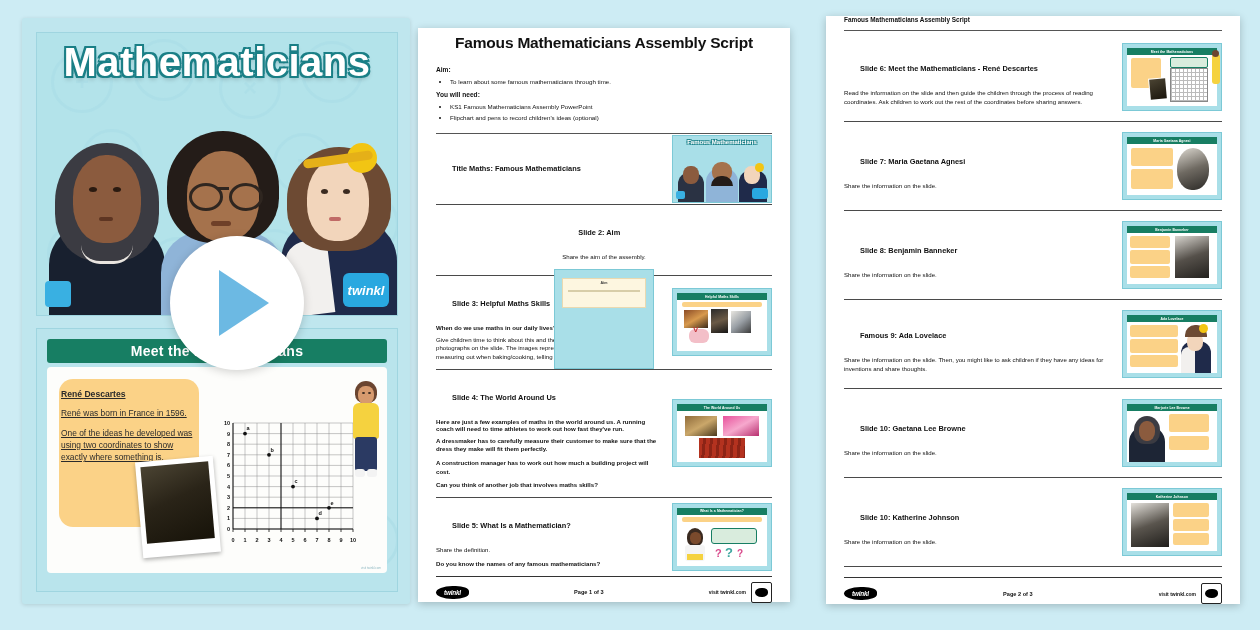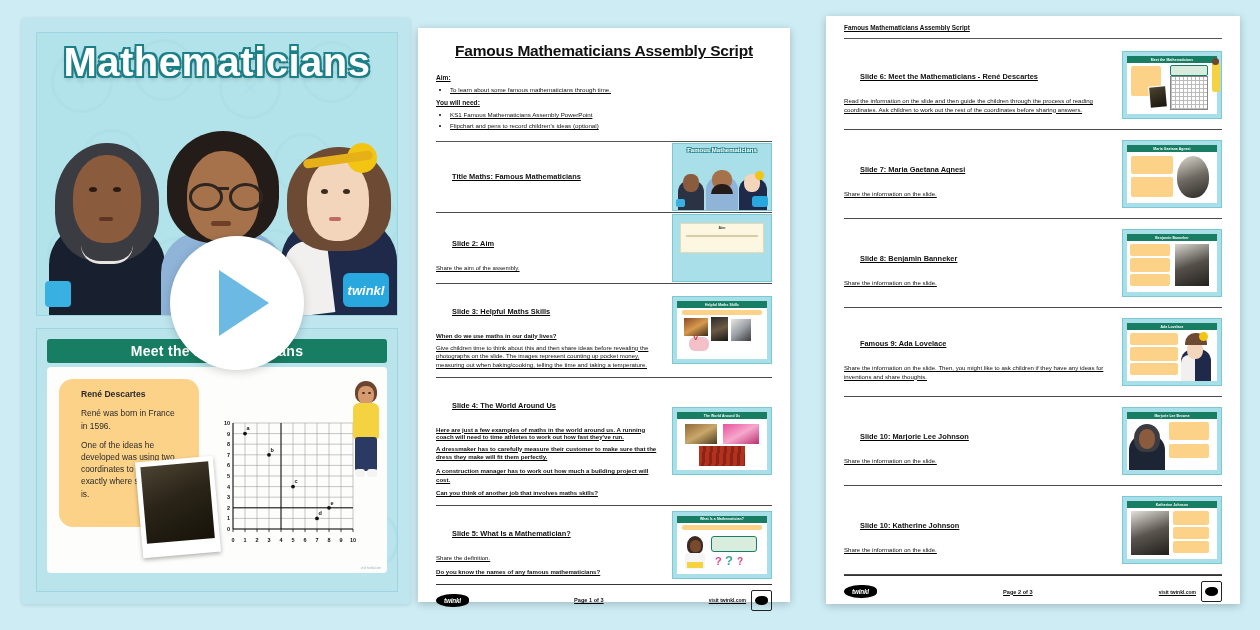--- a/index.html
+++ b/index.html
@@ -67,22 +67,22 @@
     background:#177e63;border-radius:3px;color:#fff;font-size:14px;
     font-weight:bold;display:flex;align-items:center;justify-content:center;
     letter-spacing:.3px;
   }
   .s2-card{
     position:absolute;left:10px;right:10px;top:38px;bottom:18px;
     background:#fdfdfb;border-radius:4px;
   }
   .descartes-box{
     position:absolute;left:12px;top:12px;width:140px;height:148px;
-    background:#fbd287;border-radius:14px;padding:9px 22px;box-sizing:border-box;
-    font-size:8.4px;color:#2b2b2b;line-height:1.45;
+    background:#fbd287;border-radius:14px;padding:9px 2px;box-sizing:border-box;
+    font-size:8.4px;color:#2b2b2b;line-height:1.45;text-decoration:underline;
   }
   .descartes-box h4{margin:0 0 7px 0;font-size:8.6px;}
   .descartes-box p{margin:0 0 7px 0;}
   .portrait-photo{
     position:absolute;left:92px;top:92px;width:78px;height:96px;
     background:#fff;padding:5px 5px 14px 5px;box-sizing:border-box;
     transform:rotate(-5deg);box-shadow:0 2px 4px rgba(0,0,0,.3);
   }
   .portrait-photo i{
     display:block;width:100%;height:100%;
@@ -112,22 +112,22 @@
   }
 
   
   .page{
     position:absolute;background:#fff;
     box-shadow:0 2px 8px rgba(0,0,0,.22);
   }
   .page-mid{left:418px;top:28px;width:372px;height:574px;}
   .page-right{left:826px;top:16px;width:414px;height:588px;}
 
-  .page-inner{position:absolute;inset:0;padding:8px 18px;box-sizing:border-box;
-    display:flex;flex-direction:column;text-decoration:underline;}
+  .page-inner{position:absolute;inset:0;padding:0 18px;box-sizing:border-box;
+    display:flex;flex-direction:column;}
 
   .doc-title{
     text-align:center;font-size:15.5px;font-weight:bold;color:#111;
     margin:6px 0 9px 0;letter-spacing:-.2px;
   }
   .run-head{font-size:6.4px;font-weight:bold;color:#111;margin:0 0 7px 0;}
   .aim-block{font-size:6.2px;color:#111;line-height:1.5;}
   .aim-block .lbl{font-weight:bold;font-size:6.6px;display:block;margin-top:4px;}
   .aim-block ul{margin:1px 0 0 0;padding-left:14px;}
   .aim-block li{margin:2px 0;}
@@ -416,21 +416,21 @@
           <div style="position:absolute;left:39px;bottom:20px;width:20px;height:20px;background:#a5724c;border-radius:45%;"></div>
           <div style="position:absolute;left:38px;bottom:16px;width:22px;height:10px;background:#241c18;border-radius:10px 10px 0 0;"></div>
           <div style="position:absolute;left:66px;bottom:0;width:28px;height:32px;background:#1f2a4a;border-radius:12px 12px 0 0;"></div>
           <div style="position:absolute;left:71px;bottom:18px;width:16px;height:18px;background:#f2d5bb;border-radius:45%;"></div>
           <div style="position:absolute;left:82px;bottom:30px;width:9px;height:9px;background:#f2c513;border-radius:50%;"></div>
           <div style="position:absolute;right:3px;bottom:3px;width:16px;height:11px;background:#29a8e0;border-radius:3px;"></div>
           <div style="position:absolute;left:3px;bottom:3px;width:9px;height:8px;background:#39b0e2;border-radius:2px;"></div>
         </div>
       </div>
 
-      <div class="row" style="min-height:56px;">
+      <div class="row" style="min-height:56px;flex-direction:column;">
         <div class="row-txt">
           <h3>Slide 2: Aim</h3>
           <p class="first">Share the aim of the assembly.</p>
         </div>
         <div class="thumb lg">
           <div style="position:absolute;left:7px;right:7px;top:8px;height:28px;background:#fdf6e0;border:1px solid #ead9b0;"></div>
           <div style="position:absolute;left:0;right:0;top:11px;text-align:center;font-size:3.6px;font-weight:bold;color:#333;">Aim</div>
           <div style="position:absolute;left:13px;right:13px;top:20px;height:2px;background:#d8cda8;"></div>
         </div>
       </div>
@@ -571,21 +571,21 @@
           <div style="position:absolute;left:58px;bottom:4px;width:30px;height:32px;background:#1f2a4a;border-radius:12px 12px 0 0;"></div>
           <div style="position:absolute;left:58px;bottom:4px;width:14px;height:26px;background:#f2f0ee;border-radius:8px 0 0 0;"></div>
           <div style="position:absolute;left:64px;top:22px;width:16px;height:18px;background:#f2d5bb;border-radius:45%;"></div>
           <div style="position:absolute;left:62px;top:14px;width:22px;height:12px;background:#6d4a33;border-radius:10px 10px 0 0;"></div>
           <div style="position:absolute;left:76px;top:13px;width:9px;height:9px;background:#f2c513;border-radius:50%;"></div>
         </div>
       </div>
 
       <div class="row" style="min-height:74px;">
         <div class="row-txt">
-          <h3>Slide 10: Marjorie Lee Johnson</h3>
+          <h3>Slide 10: Gaetana Lee Browne</h3>
           <p class="first">Share the information on the slide.</p>
         </div>
         <div class="thumb lg">
           <div class="t-card"></div>
           <div class="t-head">Marjorie Lee Browne</div>
           <div style="position:absolute;left:6px;bottom:4px;width:36px;height:36px;background:#1d2535;border-radius:16px 16px 0 0;"></div>
           <div style="position:absolute;left:11px;top:16px;width:26px;height:28px;background:#3b3b42;border-radius:50% 50% 40% 40%;"></div>
           <div style="position:absolute;left:16px;top:21px;width:16px;height:20px;background:#8b5b3e;border-radius:45%;"></div>
           <div class="t-yellow" style="left:46px;top:14px;width:40px;height:18px;"></div>
           <div class="t-yellow" style="left:46px;top:36px;width:40px;height:14px;"></div>

